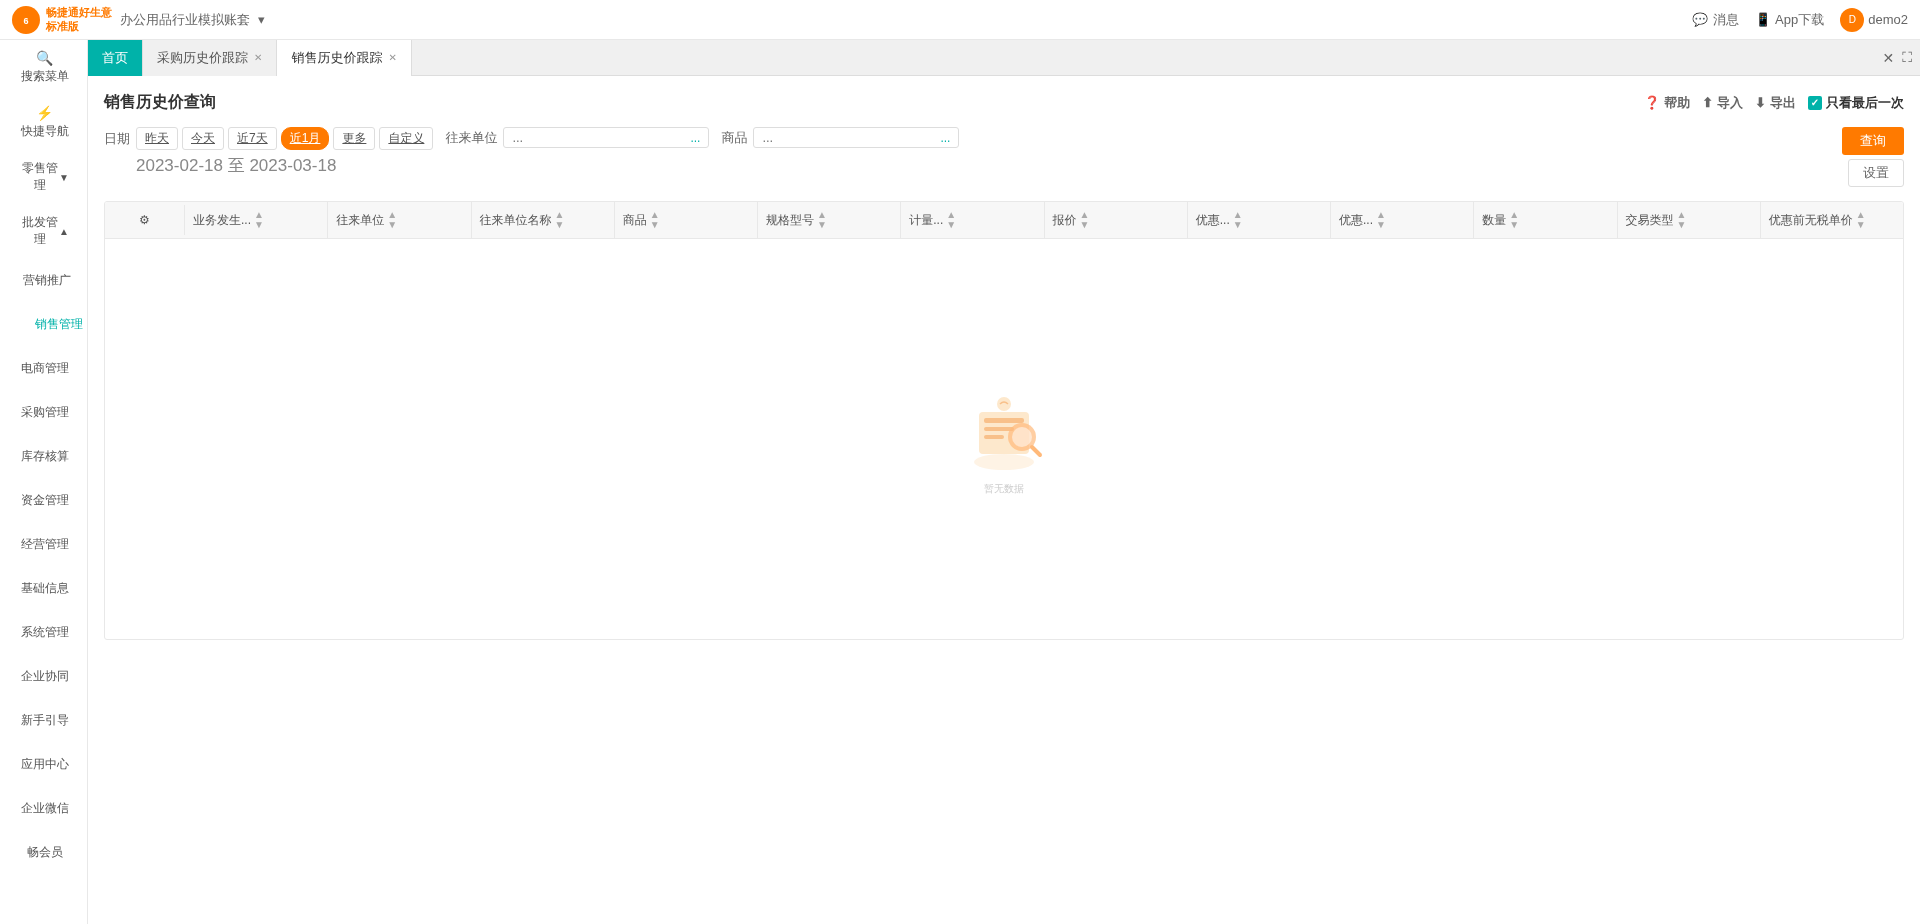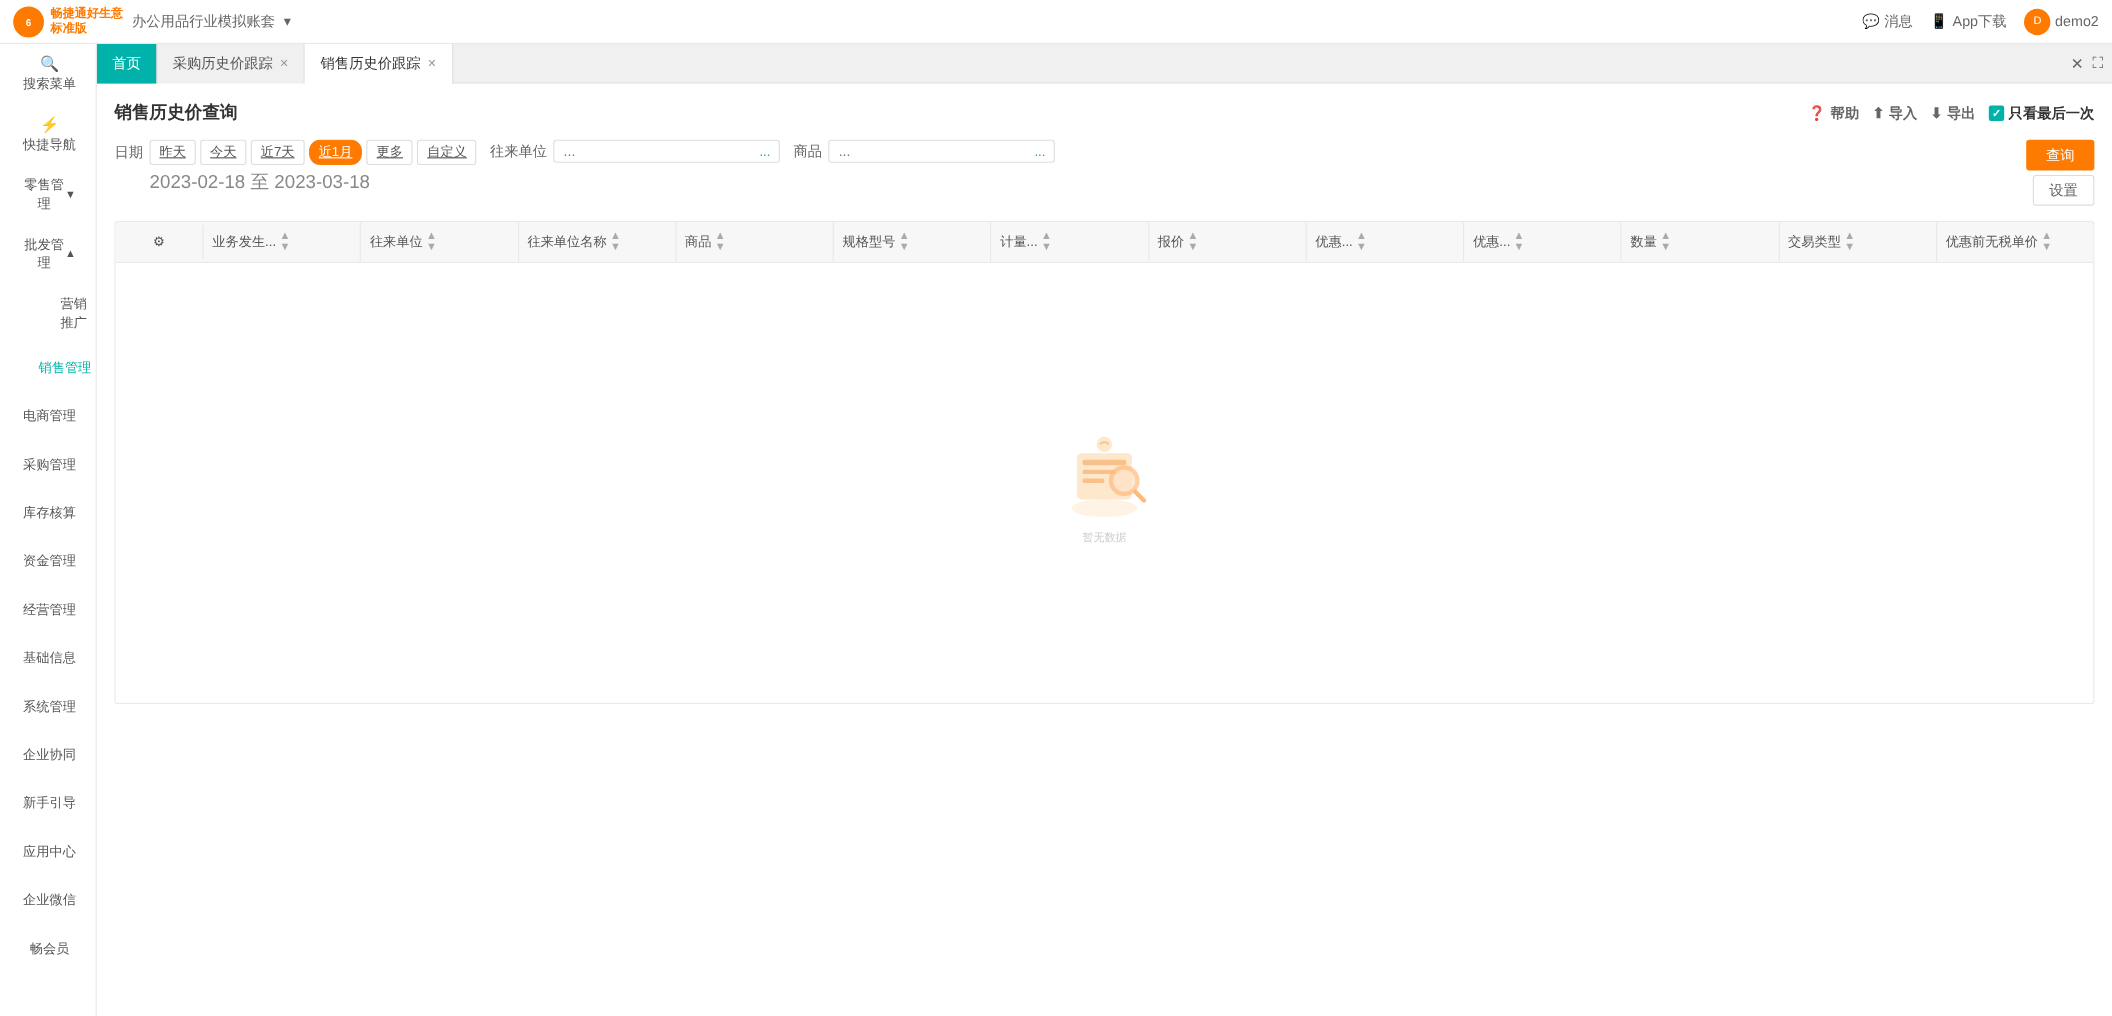--- a/index.html
+++ b/index.html
@@ -131,21 +131,21 @@
       <span>快捷导航</span>
     </div>
     <div class="sidebar-item has-arrow">
       <span class="label">零售管理</span>
       <span style="font-size:10px;">▼</span>
     </div>
     <div class="sidebar-item has-arrow">
       <span class="label">批发管理</span>
       <span style="font-size:10px;">▲</span>
     </div>
-    <div style="padding-left:12px;margin-left:32px;">
+    <div style="padding-left:12px;">
       <div class="sidebar-item" style="align-items:flex-start; padding-left:8px;">
         <span>营销推广</span>
       </div>
     </div>
     <div style="padding-left:24px;">
       <div class="sidebar-item active" style="align-items:flex-start; padding-left:8px; color:#00b2a9;">
         <span>销售管理</span>
       </div>
     </div>
     <div class="sidebar-item">

